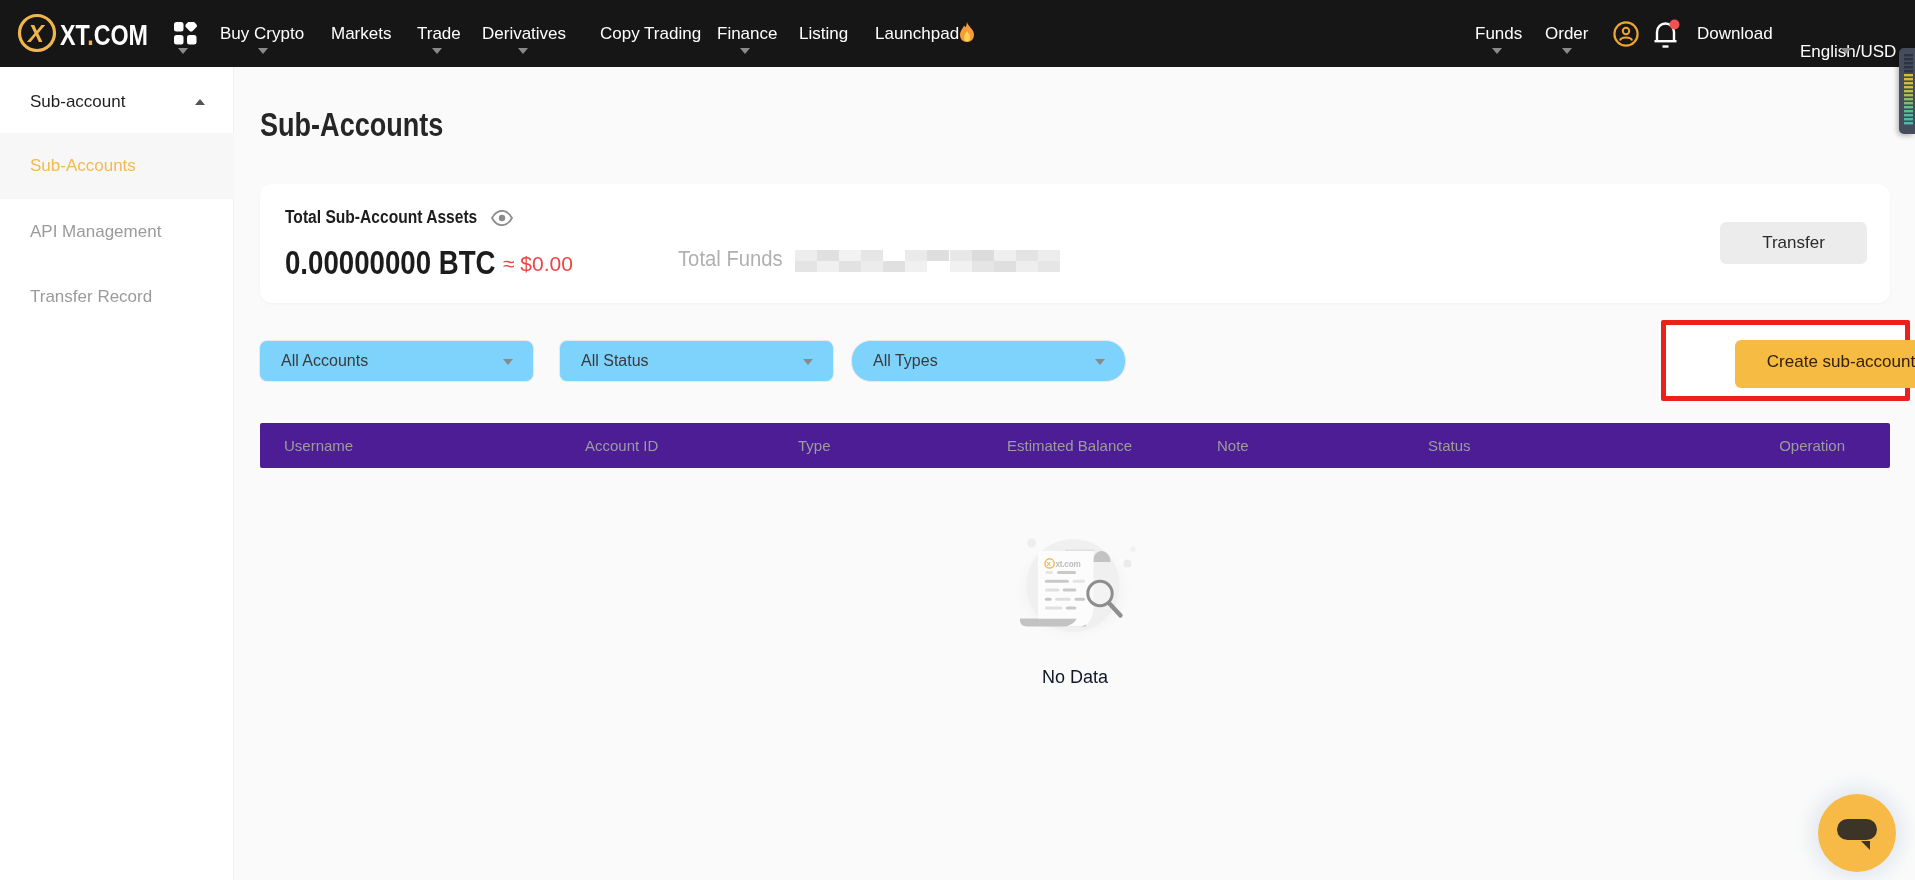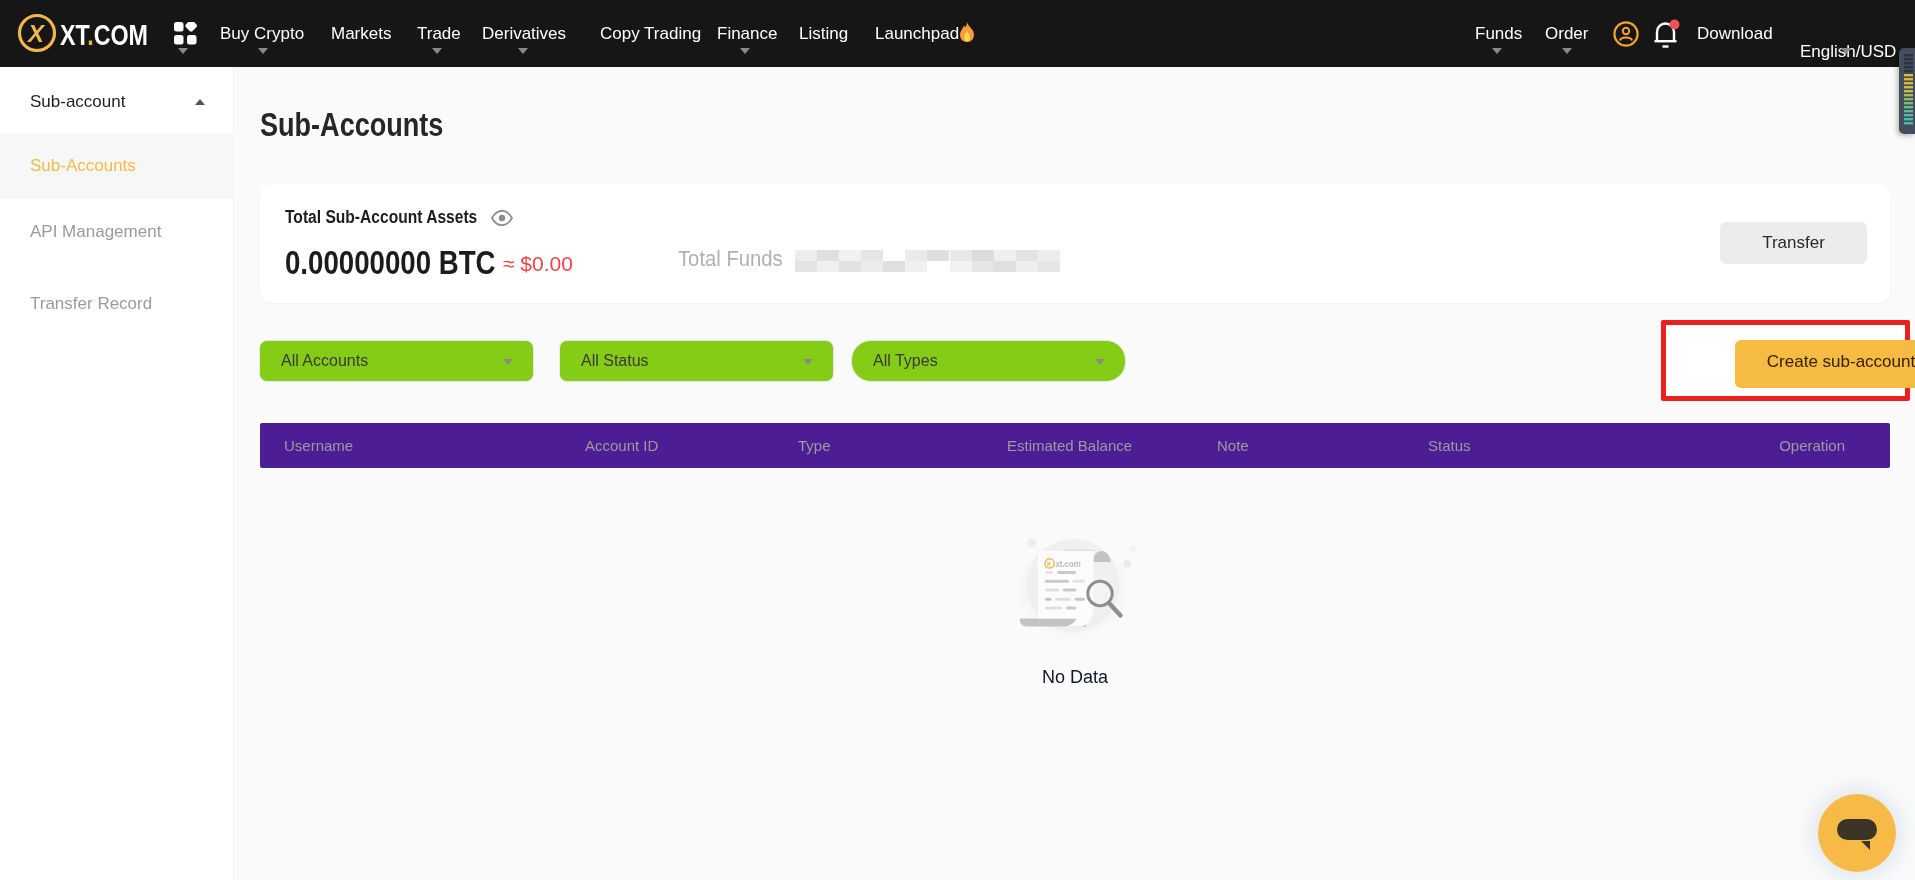--- a/index.html
+++ b/index.html
@@ -11,35 +11,35 @@
 #header { position:absolute; left:0; top:0; width:1915px; height:67px; background:#161616; z-index:5; }
 .nav { position:absolute; top:0; height:67px; line-height:67px; color:#fdfdfd; font-size:17px; font-weight:500; white-space:nowrap; }
 .caret { position:absolute; width:0; height:0; border-left:5px solid transparent; border-right:5px solid transparent; border-top:6px solid #8a8a8a; }
 
 
 #sidebar { position:absolute; left:0; top:67px; width:234px; height:813px; background:#fff; border-right:1px solid #f0f0f0; z-index:2; }
 .side-item { position:absolute; left:0; width:234px; height:66px; line-height:66px; padding-left:30px; font-size:17px; }
 #side1 { top:2px; color:#1f1f1f; }
 #side2 { top:66px; background:#f7f7f7; color:#f5b94c; font-weight:500; }
 #side3 { top:132px; color:#9b9b9b; }
-#side4 { top:204px; color:#9b9b9b; }
+#side4 { top:197px; color:#9b9b9b; }
 
 
 #main { position:absolute; left:235px; top:67px; width:1680px; height:813px; background:#fafafa; }
 h1 { position:absolute; left:25px; top:39px; font-size:33px; font-weight:700; color:#262626; transform:scaleX(0.82); transform-origin:left top; white-space:nowrap; }
 
 #card { position:absolute; left:25px; top:117px; width:1630px; height:119px; background:#fff; border-radius:12px; box-shadow:0 1px 3px rgba(0,0,0,0.04); }
 .card-title { position:absolute; left:25px; top:23px; font-size:18px; font-weight:700; color:#1c1c1c; display:inline-block; transform:scaleX(0.866); transform-origin:left top; white-space:nowrap; }
 .btc { position:absolute; left:25px; top:61px; font-size:34px; line-height:1; font-weight:700; color:#1c1c1c; display:inline-block; transform:scaleX(0.813); transform-origin:left top; white-space:nowrap; }
 .approx { position:absolute; left:243px; top:68px; font-size:21px; color:#ef4444; }
 .tfunds { position:absolute; left:418px; top:64px; font-size:22px; line-height:1; color:#b0b0b0; display:inline-block; transform:scaleX(0.92); transform-origin:left top; white-space:nowrap; }
 #mosaic { position:absolute; left:535px; top:64px; width:300px; height:26px; }
 #transfer { position:absolute; right:23px; top:38px; width:147px; height:42px; background:#ececec; border-radius:6px; text-align:center; line-height:42px; font-size:17px; color:#2b2b2b; }
 
-.dd { position:absolute; top:273px; width:275px; height:42px; background:#84cc16; border:1px solid #e9e9e9; border-radius:8px; line-height:40px; padding-left:21px; font-size:16px; color:#3a3a3a; }
+.dd { position:absolute; top:273px; width:275px; height:42px; background:#7dd3fc; border:1px solid #e9e9e9; border-radius:8px; line-height:40px; padding-left:21px; font-size:16px; color:#3a3a3a; }
 .dd .caret { right:20px; top:18px; }
 #dd1 { left:24px; }
 #dd2 { left:324px; }
 #dd3 { left:616px;border-radius:20px; }
 
 #redbox { position:absolute; left:1426px; top:253px; width:249px; height:81px; border:5px solid #ec1f1f; border-radius:2px; background:#fff; }
 #create { position:absolute; left:1500px; top:273px; width:212px; height:48px; background:#f6bb43; border-radius:6px; text-align:center; line-height:44px; font-size:17px; font-weight:500; color:#332200; }
 
 #thead { position:absolute; left:25px; top:356px; width:1630px; height:45px; background:#4c1d95; border-radius:2px; font-size:15px; color:#9c9c9c; }
 .th { position:absolute; top:0; height:45px; line-height:45px; }

